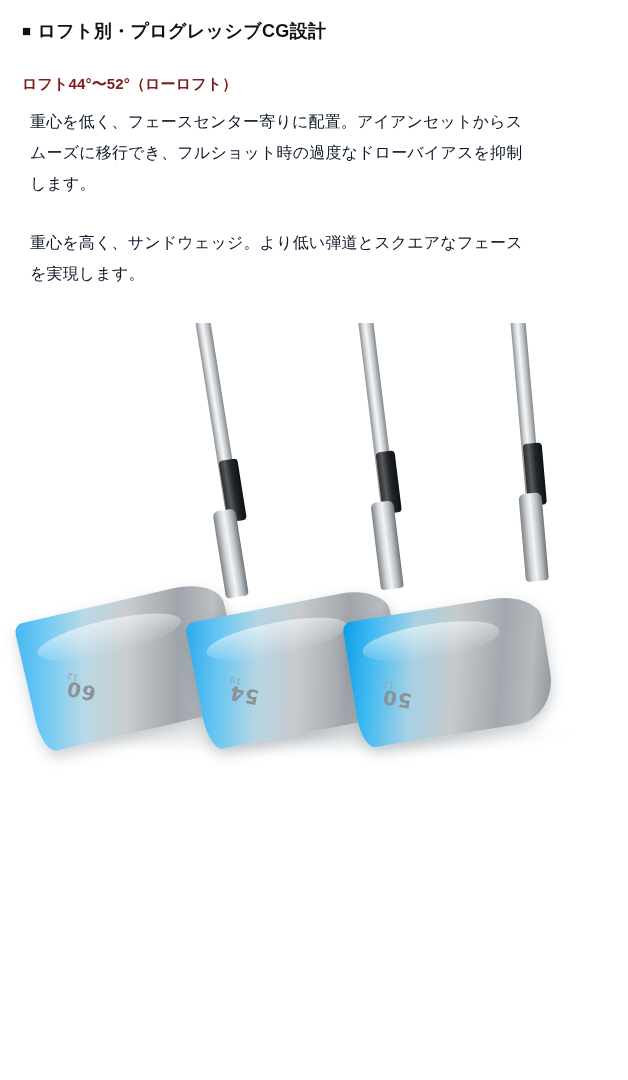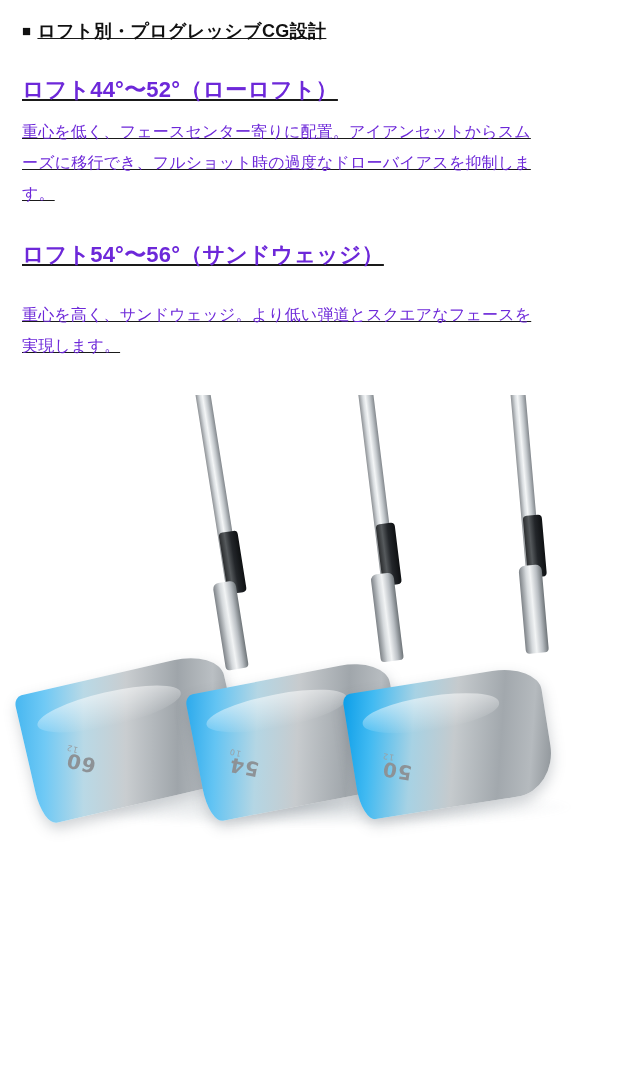--- a/index.html
+++ b/index.html
@@ -14,21 +14,20 @@
     font-family: "Liberation Sans", "DejaVu Sans", sans-serif;
     color: #1a1a1a;
     -webkit-font-smoothing: antialiased;
   }
   .page {
     position: relative;
     width: 560px;
     height: 1080px;
     box-sizing: border-box;
     padding: 0 22px;
-    text-decoration: underline;
   }
 
   .section-heading {
     font-size: 18px;
     font-weight: bold;
     letter-spacing: 0.02em;
     margin: 0;
     padding-top: 18px;
     color: #111111;
     line-height: 1.5;
@@ -37,32 +36,32 @@
     display: inline-block;
     margin-right: 6px;
     font-size: 15px;
     vertical-align: 1px;
   }
 
   .block {
     margin-top: 28px;
   }
   .block-title {
-    font-size: 22px;
+    font-size: 15px;
     font-weight: bold;
-    color: #6d28d9;
+    color: #7f1d1d;
     margin: 0 0 10px 0;
     line-height: 1.5;
     letter-spacing: 0.01em;
   }
   .block-body {
     font-size: 16px;
     line-height: 1.95;
-    color: #6d28d9;
-    margin: 0;
+    color: #0f172a;
+    margin: 8px;
     letter-spacing: 0.01em;
     max-width: 584px;
   }
 
   
   .figure {
     position: relative;
     margin: 34px -22px 0 -22px;
     width: 628px;
     height: 460px;
@@ -176,21 +175,20 @@
   <h2 class="section-heading">
     <span class="bullet">■</span><span>ロフト別・プログレッシブCG設計</span>
   </h2>
 
   <div class="block">
     <h3 class="block-title">ロフト44°〜52°（ローロフト）</h3>
     <p class="block-body">重心を低く、フェースセンター寄りに配置。アイアンセットからスムーズに移行でき、フルショット時の過度なドローバイアスを抑制します。</p>
   </div>
 
   <div class="block">
-    <h3 class="block-title">ロフト54°〜56°（サンドウェッジ）</h3>
   </div>
 
   <div class="block">
     <p class="block-body">重心を高く、サンドウェッジ。より低い弾道とスクエアなフェースを実現します。</p>
   </div>
 
   <div class="figure">
     <div class="ground-shadow"></div>
 
     <div class="wedge" id="w1">

